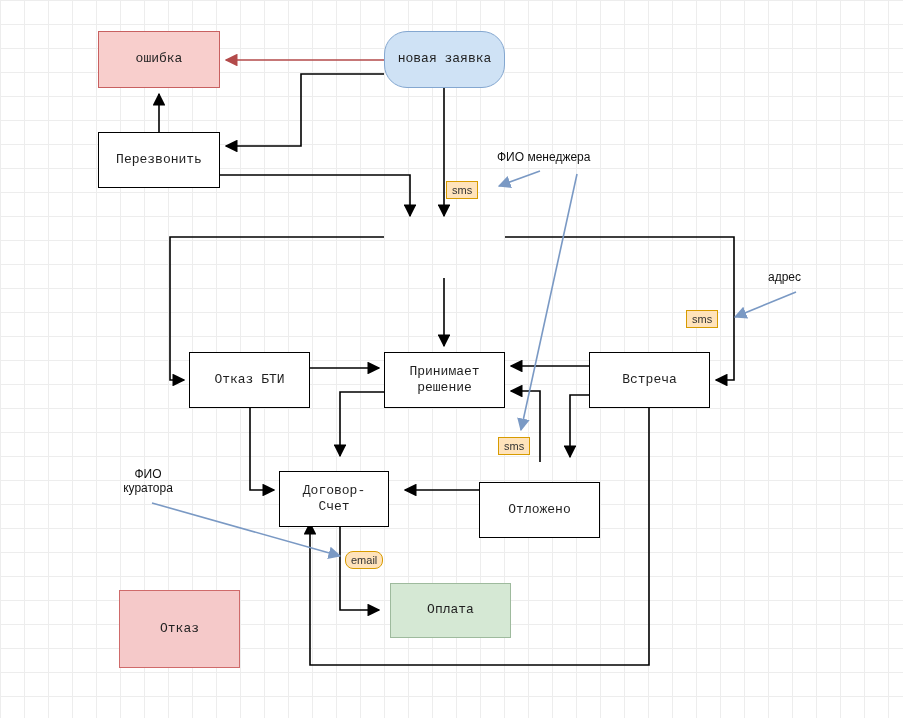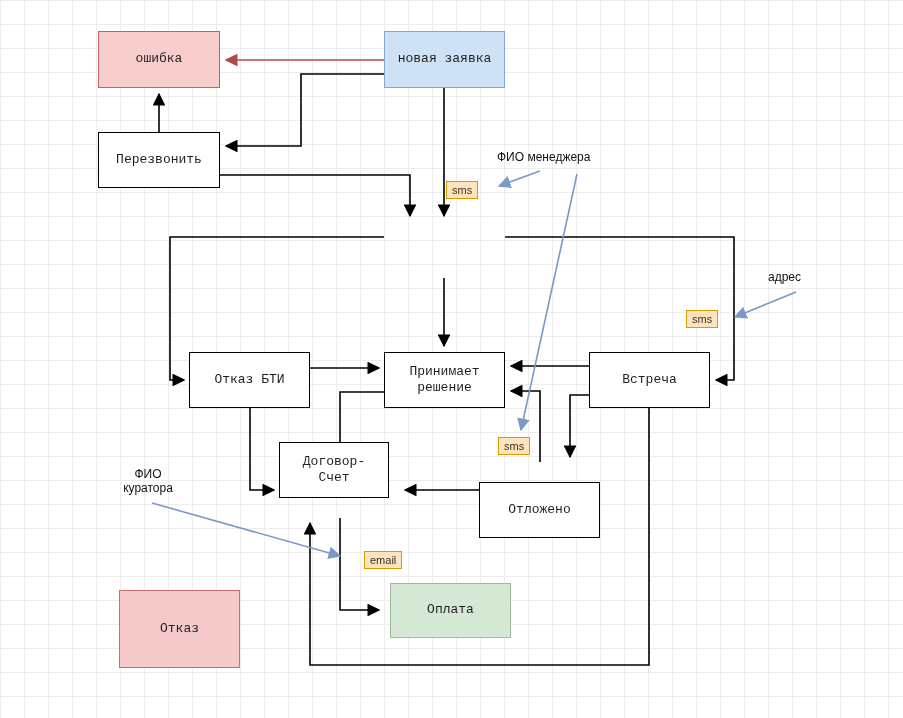--- a/index.html
+++ b/index.html
@@ -78,59 +78,59 @@
       <path d="M577 174 L521 430" marker-end="url(#arr-blue)"></path>
       <path d="M796 292 L735 317" marker-end="url(#arr-blue)"></path>
       <path d="M152 503 L340 556" marker-end="url(#arr-blue)"></path>
     </g>
   </svg>
 
   <div class="node" style="left: 98px; top: 31px; width: 122px; height: 57px; background: rgb(248, 206, 204); border-color: rgb(200, 96, 96);">
     <span>ошибка</span>
   </div>
 
-  <div class="node" style="left: 384px; top: 31px; width: 121px; height: 57px; background: rgb(207, 226, 245); border-color: rgb(132, 167, 208);">
+  <div class="node" style="left: 384px; top: 31px; width: 121px; height: 57px; background: rgb(207, 226, 245); border-color: rgb(132, 167, 208); border-radius: 23px;">
     <span>новая заявка</span>
   </div>
 
   <div class="node" style="left:98px;top:132px;width:122px;height:56px;">
     <span>Перезвонить</span>
   </div>
 
 
   <div class="node" style="left:189px;top:352px;width:121px;height:56px;">
     <span>Отказ БТИ</span>
   </div>
 
   <div class="node" style="left:384px;top:352px;width:121px;height:56px;">
     <span>Принимает решение</span>
   </div>
 
   <div class="node" style="left:589px;top:352px;width:121px;height:56px;">
     <span>Встреча</span>
   </div>
 
-  <div class="node" style="left:279px;top:442px;width:110px;height:56px;">
+  <div class="node" style="left:279px;top:471px;width:110px;height:56px;">
     <span>Договор- Счет</span>
   </div>
 
   <div class="node" style="left:479px;top:462px;width:121px;height:56px;margin-top:20px;">
     <span>Отложено</span>
   </div>
 
   <div class="node" style="left: 390px; top: 583px; width: 121px; height: 55px; background: rgb(213, 232, 212); border-color: rgb(158, 186, 157);">
     <span>Оплата</span>
   </div>
 
   <div class="node" style="left: 119px; top: 590px; width: 121px; height: 78px; background: rgb(245, 201, 201); border-color: rgb(207, 106, 106); justify-content: center;">
     <span>Отказ</span>
   </div>
 
   <div class="tag" style="left:446px;top:181px;">sms</div>
   <div class="tag" style="left:686px;top:310px;">sms</div>
   <div class="tag" style="left:498px;top:437px;">sms</div>
-  <div class="tag" style="left:364px;top:551px;">email</div>
+  <div class="tag" style="left:345px;top:551px;border-radius:8px;">email</div>
 
   <div class="note" style="left:497px;top:150px;">ФИО менеджера</div>
   <div class="note" style="left:768px;top:270px;">адрес</div>
   <div class="note center" style="left:115px;top:467px;width:66px;">ФИО куратора</div>
 
 </div>
 
 </body></html>

